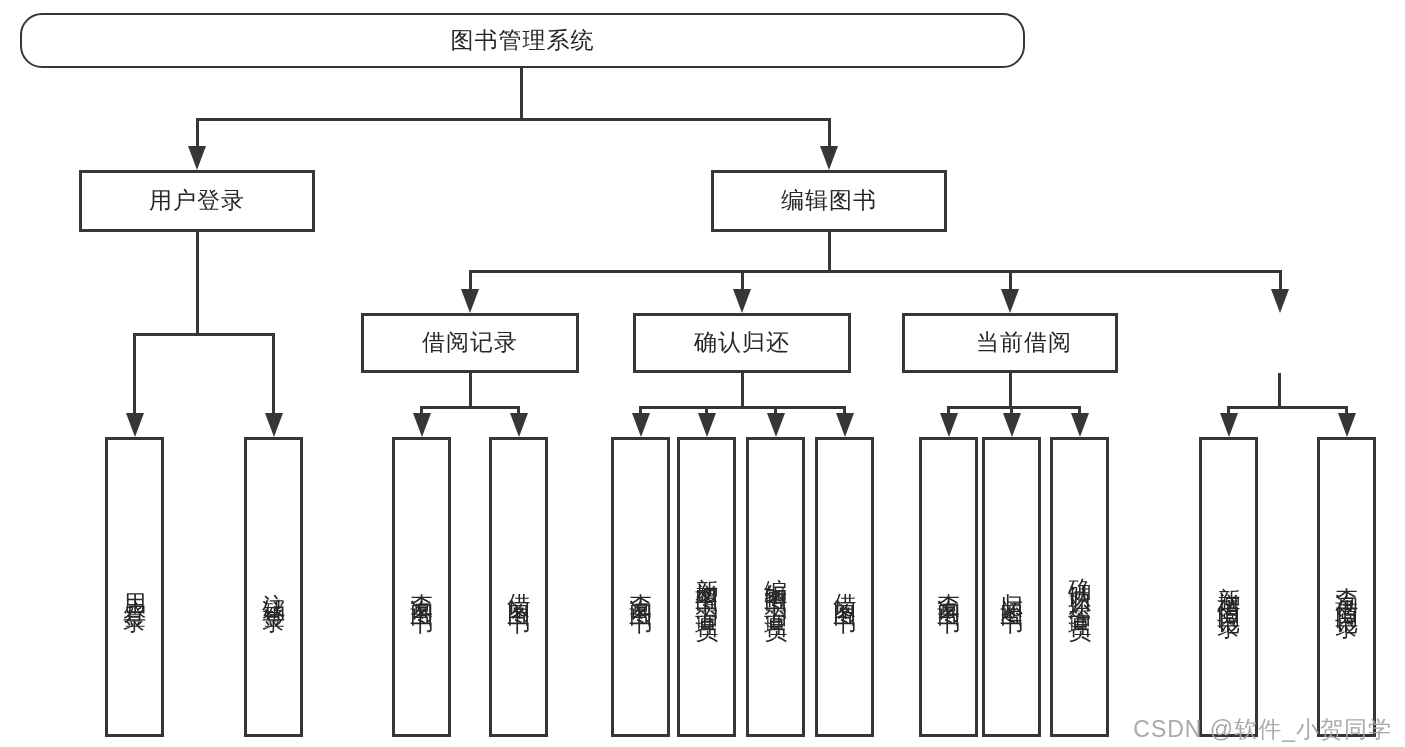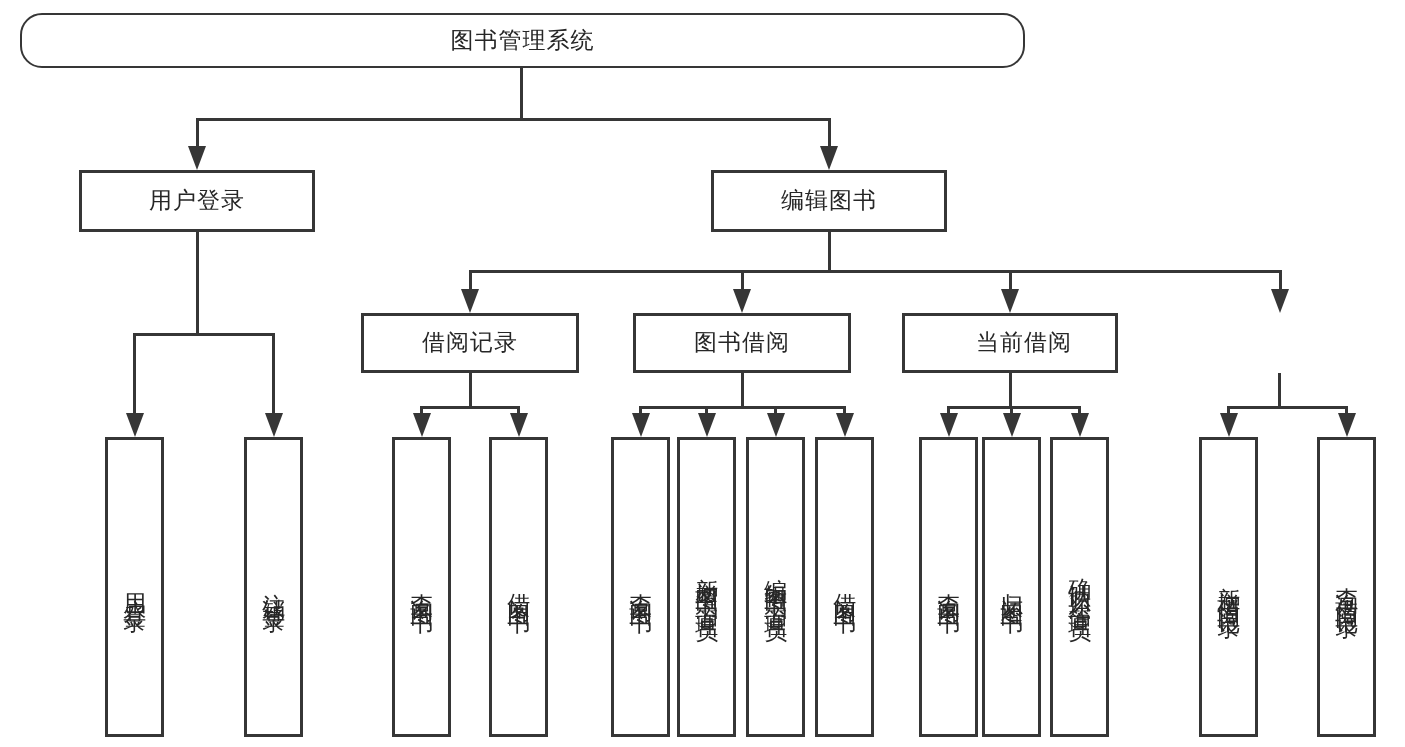--- a/index.html
+++ b/index.html
@@ -85,21 +85,21 @@
   <div class="vl" style="left:469px; top:270px; height:20px;"></div>
   <div class="ah" style="left:461px; top:289px;"></div>
   <div class="vl" style="left:741px; top:270px; height:20px;"></div>
   <div class="ah" style="left:733px; top:289px;"></div>
   <div class="vl" style="left:1009px; top:270px; height:20px;"></div>
   <div class="ah" style="left:1001px; top:289px;"></div>
   <div class="vl" style="left:1279px; top:270px; height:20px;"></div>
   <div class="ah" style="left:1271px; top:289px;"></div>
 
   <div class="box" style="left:361px; top:313px; width:218px; height:60px;">借阅记录</div>
-  <div class="box" style="left:633px; top:313px; width:218px; height:60px;">图书借阅</div>
+  <div class="box" style="left:633px; top:313px; width:218px; height:60px;">确认归还</div>
   <div class="box" style="left:902px; top:313px; width:216px; height:60px;padding-left:28px;">当前借阅</div>
 
   <div class="vl" style="left:469px; top:373px; height:33px;"></div>
   <div class="hl" style="left:420px; top:406px; width:100px;"></div>
   <div class="vl" style="left:420px; top:406px; height:8px;"></div>
   <div class="ah" style="left:413px; top:413px;"></div>
   <div class="vl" style="left:517px; top:406px; height:8px;"></div>
   <div class="ah" style="left:510px; top:413px;"></div>
 
   <div class="vl" style="left:741px; top:373px; height:33px;"></div>
@@ -140,14 +140,15 @@
   <div class="box vert" style="left:746px; top:437px; width:59px; height:300px;">编辑图书（管理员）</div>
   <div class="box vert" style="left:815px; top:437px; width:59px; height:300px;">借阅图书</div>
 
   <div class="box vert" style="left:919px; top:437px; width:59px; height:300px;">查询图书</div>
   <div class="box vert" style="left:982px; top:437px; width:59px; height:300px;">归还图书</div>
   <div class="box vert" style="left:1050px; top:437px; width:59px; height:300px;">确认归还（管理员）</div>
 
   <div class="box vert" style="left:1199px; top:437px; width:59px; height:300px;">新增借阅记录</div>
   <div class="box vert" style="left:1317px; top:437px; width:59px; height:300px;">查询借阅记录</div>
 
+  <div class="watermark">CSDN @软件_小贺同学</div>
 
 </div>
 
 </body></html>

